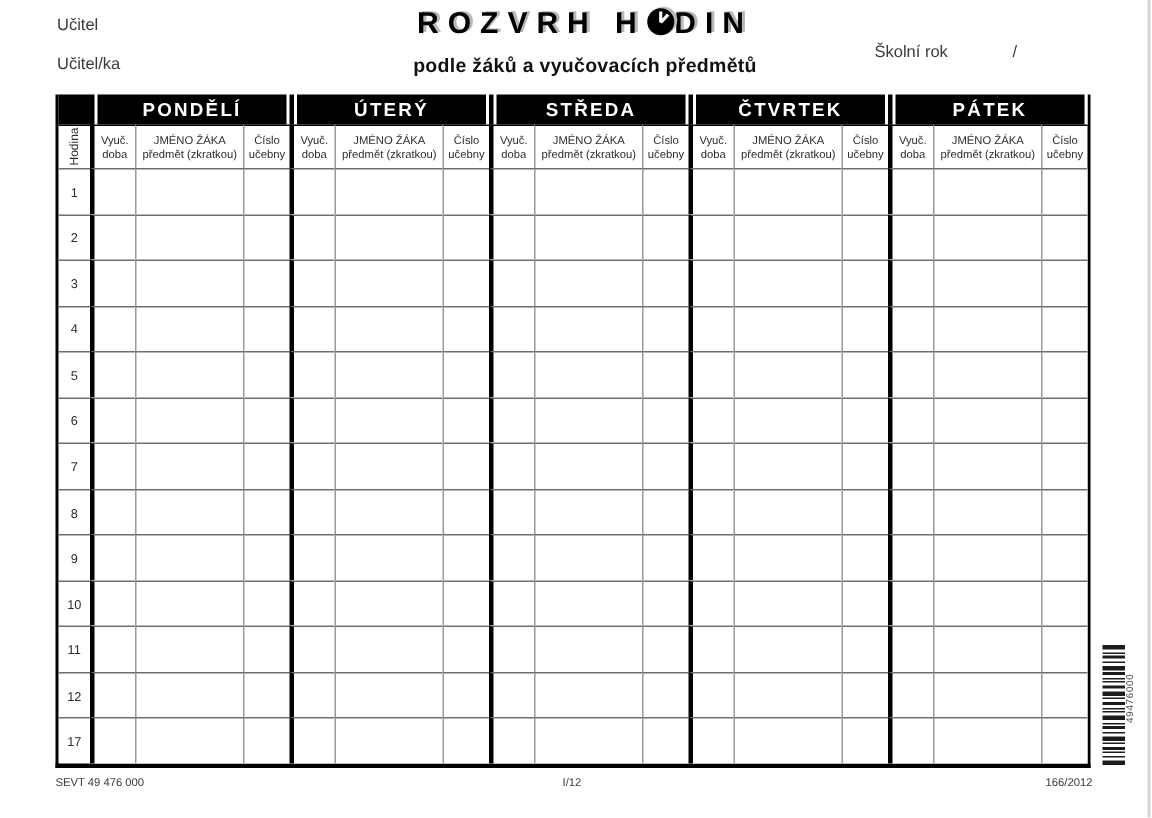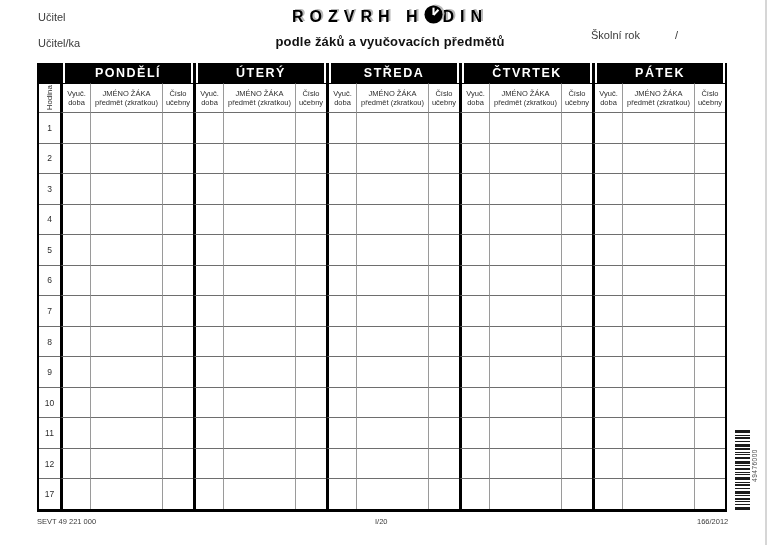--- a/index.html
+++ b/index.html
@@ -12,26 +12,26 @@
     overflow:hidden;
   }
   .page-edge {
     position:absolute; right:1px; top:0; width:2px; height:545px;
     background:#d6d6d6;
   }
   
   .lbl { position:absolute; font-size:11px; color:#3a3a3a; }
   .lbl-skola { left:38px; top:11px; }
   .lbl-ucitel { left:38px; top:37px; }
-  .lbl-rok { left:583px; top:29px;margin-left:8px; }
+  .lbl-rok { left:583px; top:29px; }
   .lbl-slash { left:675px; top:29px; }
 
   .title-wrap { position:absolute; left:245px; top:5px; width:290px; text-align:center; }
   .title {
-    font-size:16px; font-weight:bold; letter-spacing:6px; color:#000;
+    font-size:20px; font-weight:bold; letter-spacing:6px; color:#000;
     text-shadow:2px -1px 0 #b8b8b8;
     white-space:nowrap;
   }
   .clock-o {
     display:inline-block; width:19px; height:19px; vertical-align:-2px;
     filter:drop-shadow(2px -1px 0 #b8b8b8);
   }
   .subtitle {
     font-size:13px; font-weight:bold; color:#111; letter-spacing:0.2px;
     margin-top:8px; white-space:nowrap;
@@ -398,22 +398,22 @@
     <div class="body-cell rline thin"></div>
     <div class="body-cell rline thin"></div>
     <div class="body-cell rline sep"></div>
     <div class="body-cell rline thin"></div>
     <div class="body-cell rline thin"></div>
     <div class="body-cell rline sep"></div>
     <div class="body-cell rline thin"></div>
     <div class="body-cell rline thin"></div>
   </div>
 
-<div class="foot foot-left">SEVT  49 221 000</div>
-<div class="foot foot-center">I/20</div>
+<div class="foot foot-left">SEVT  49 476 000</div>
+<div class="foot foot-center">I/12</div>
 <div class="foot foot-right">166/2012</div>
 
 <div class="barcode">
     <div class="bar" style="height: 3px;"></div>
     <div class="bar" style="height: 1px;"></div>
     <div class="bar" style="height: 2px;"></div>
     <div class="bar" style="height: 1px;"></div>
     <div class="bar" style="height: 3px;"></div>
     <div class="bar" style="height: 2px;"></div>
     <div class="bar" style="height: 1px;"></div>

